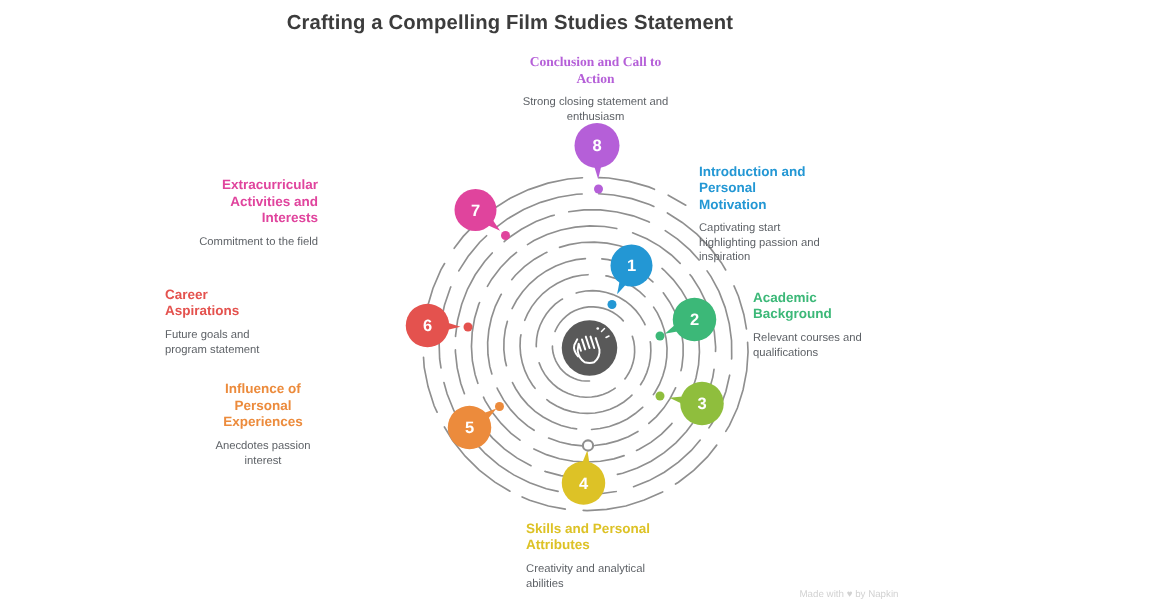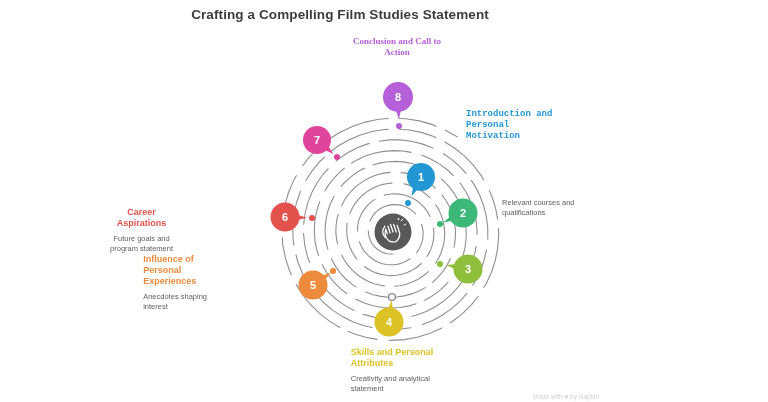--- a/index.html
+++ b/index.html
@@ -13,26 +13,26 @@
     letter-spacing:0.1px;
   }
   #diagram-svg { position:absolute; left:0; top:0; }
   .node-label { position:absolute; }
   .nl-title {
     font-weight:bold; font-size:9px; line-height:11px; white-space:pre-line;
   }
   .nl-desc {
     font-size:7.5px; line-height:9.5px; color:#5d6166; margin-top:5px; white-space:pre-line;
   }
-  .pos-1 { left:466px; top:109px; text-align:left;font-family:Liberation Mono, monospace; }
+  .pos-1 { left:466px; top:109px; text-align:left; }
   .pos-2 { left:502px; top:193px; text-align:left; }
   .pos-3 { left:502px; top:259px; text-align:left; }
   .pos-4 { left:392px; top:347px; transform:translateX(-50%); }
-  .pos-5 { right:473px; top:254px; text-align:left; }
-  .pos-6 { right:507px; top:207px; text-align:center; }
+  .pos-5 { right:473px; top:254px; text-align:center; }
+  .pos-6 { right:507px; top:191px; text-align:left; }
   .pos-7 { right:468px; top:118px; text-align:right; }
   .pos-8 { left:397px; top:36px; transform:translateX(-50%); text-align:center; }
   .watermark {
     position:absolute; left:533px; top:393px; font-size:6.5px; color:#d2d2d2;
   }
 </style>
 </head>
 <body>
 
 <div class="canvas">
@@ -82,43 +82,56 @@
           <path d="M8,-11 L10,-13 M11,-7 L13,-8"></path>
           <circle cx="5.5" cy="-13" r="0.9" fill="#ffffff" stroke="none"></circle>
         </g>
       </g>
     </svg>
 
   <div class="node-label pos-1">
     <div class="nl-title" style="color: rgb(35, 151, 212);">Introduction and
 Personal
 Motivation</div>
+    <div class="nl-desc">Captivating start
+highlighting passion and
+inspiration</div>
   </div>
   <div class="node-label pos-2">
+    <div class="nl-title" style="color: rgb(60, 184, 120);">Academic
+Background</div>
     <div class="nl-desc">Relevant courses and
 qualifications</div>
   </div>
   <div class="node-label pos-4">
     <div class="nl-title" style="color: rgb(221, 194, 38);">Skills and Personal
 Attributes</div>
     <div class="nl-desc">Creativity and analytical
-statement</div>
+abilities</div>
   </div>
   <div class="node-label pos-5">
     <div class="nl-title" style="color: rgb(236, 139, 60);">Influence of
 Personal
 Experiences</div>
-    <div class="nl-desc">Anecdotes shaping
+    <div class="nl-desc">Anecdotes passion
 interest</div>
   </div>
   <div class="node-label pos-6">
     <div class="nl-title" style="color: rgb(228, 82, 78);">Career
 Aspirations</div>
     <div class="nl-desc">Future goals and
 program statement</div>
   </div>
+  <div class="node-label pos-7">
+    <div class="nl-title" style="color: rgb(224, 68, 157);">Extracurricular
+Activities and
+Interests</div>
+    <div class="nl-desc">Commitment to the field</div>
+  </div>
   <div class="node-label pos-8">
     <div class="nl-title" style="color: rgb(181, 95, 216); font-family: Liberation Serif, serif;">Conclusion and Call to
 Action</div>
+    <div class="nl-desc">Strong closing statement and
+enthusiasm</div>
   </div>
 
   <div class="watermark">Made with ♥ by Napkin</div>
 </div>
 
 </body></html>

